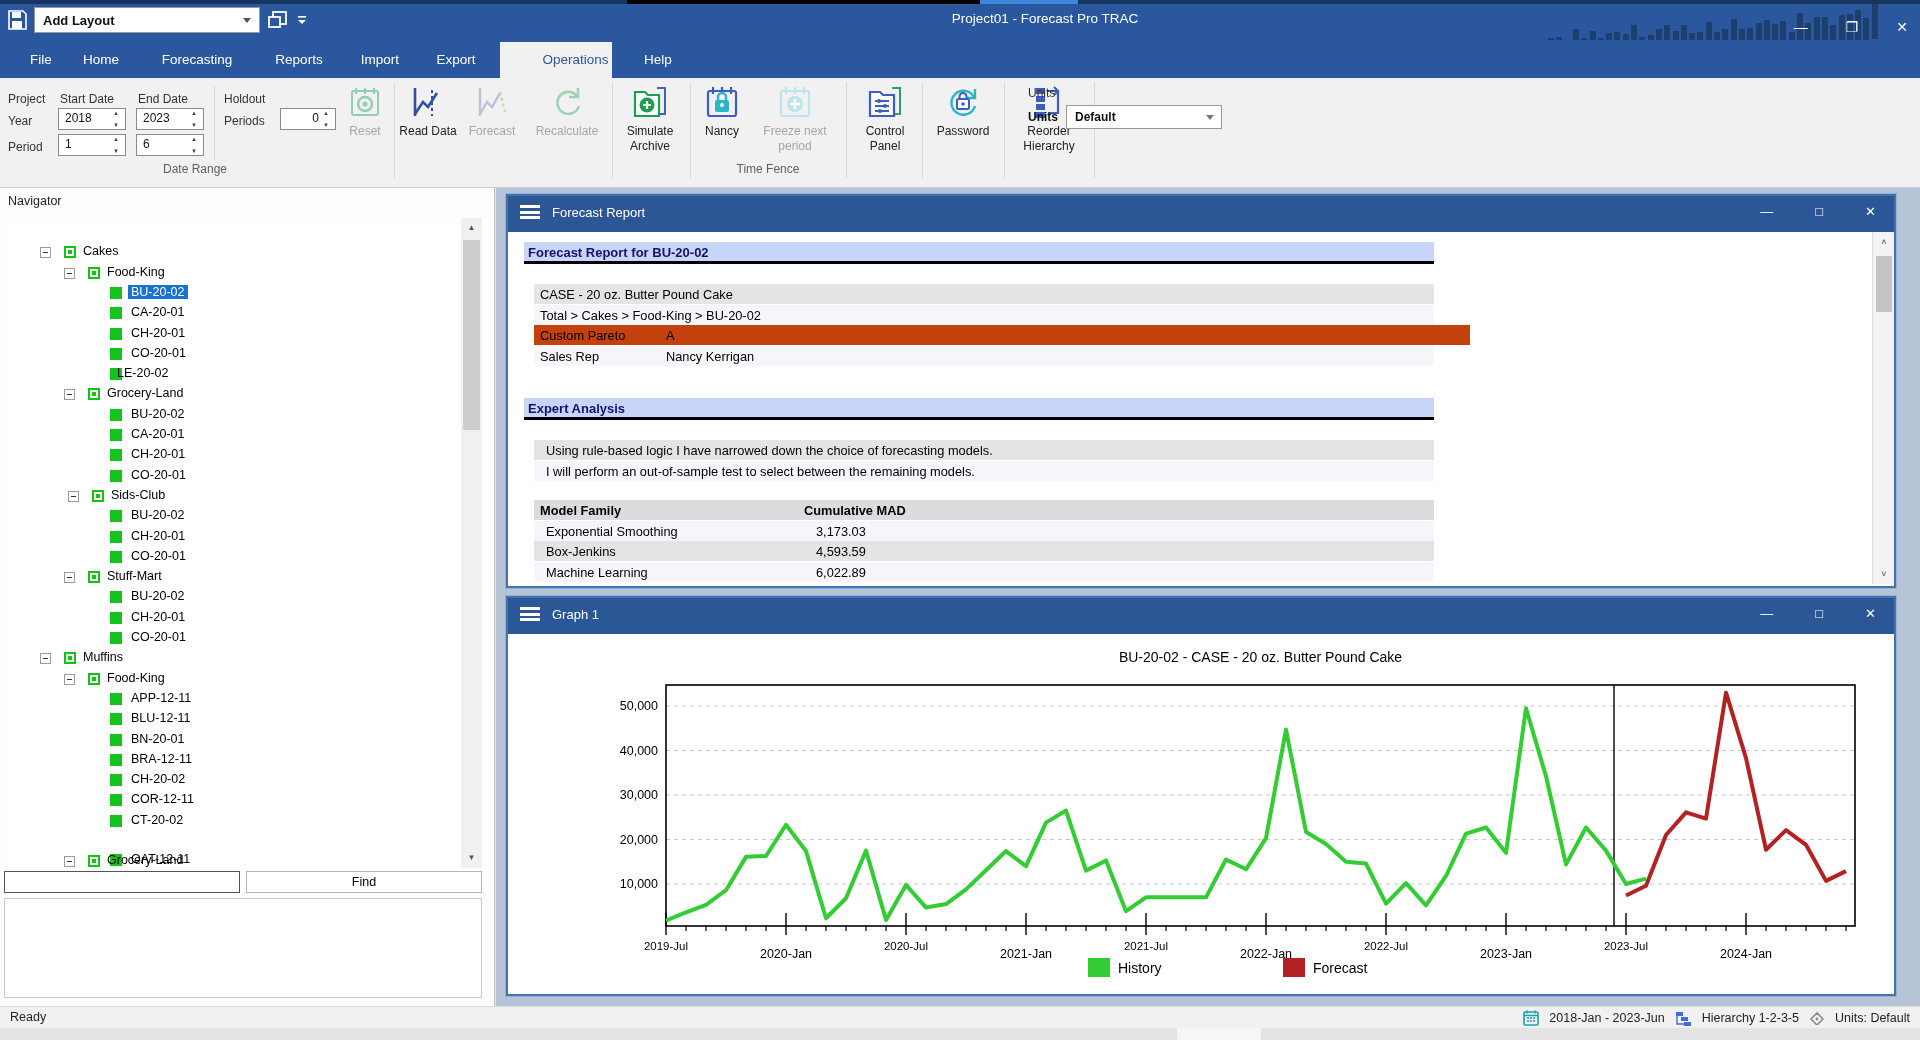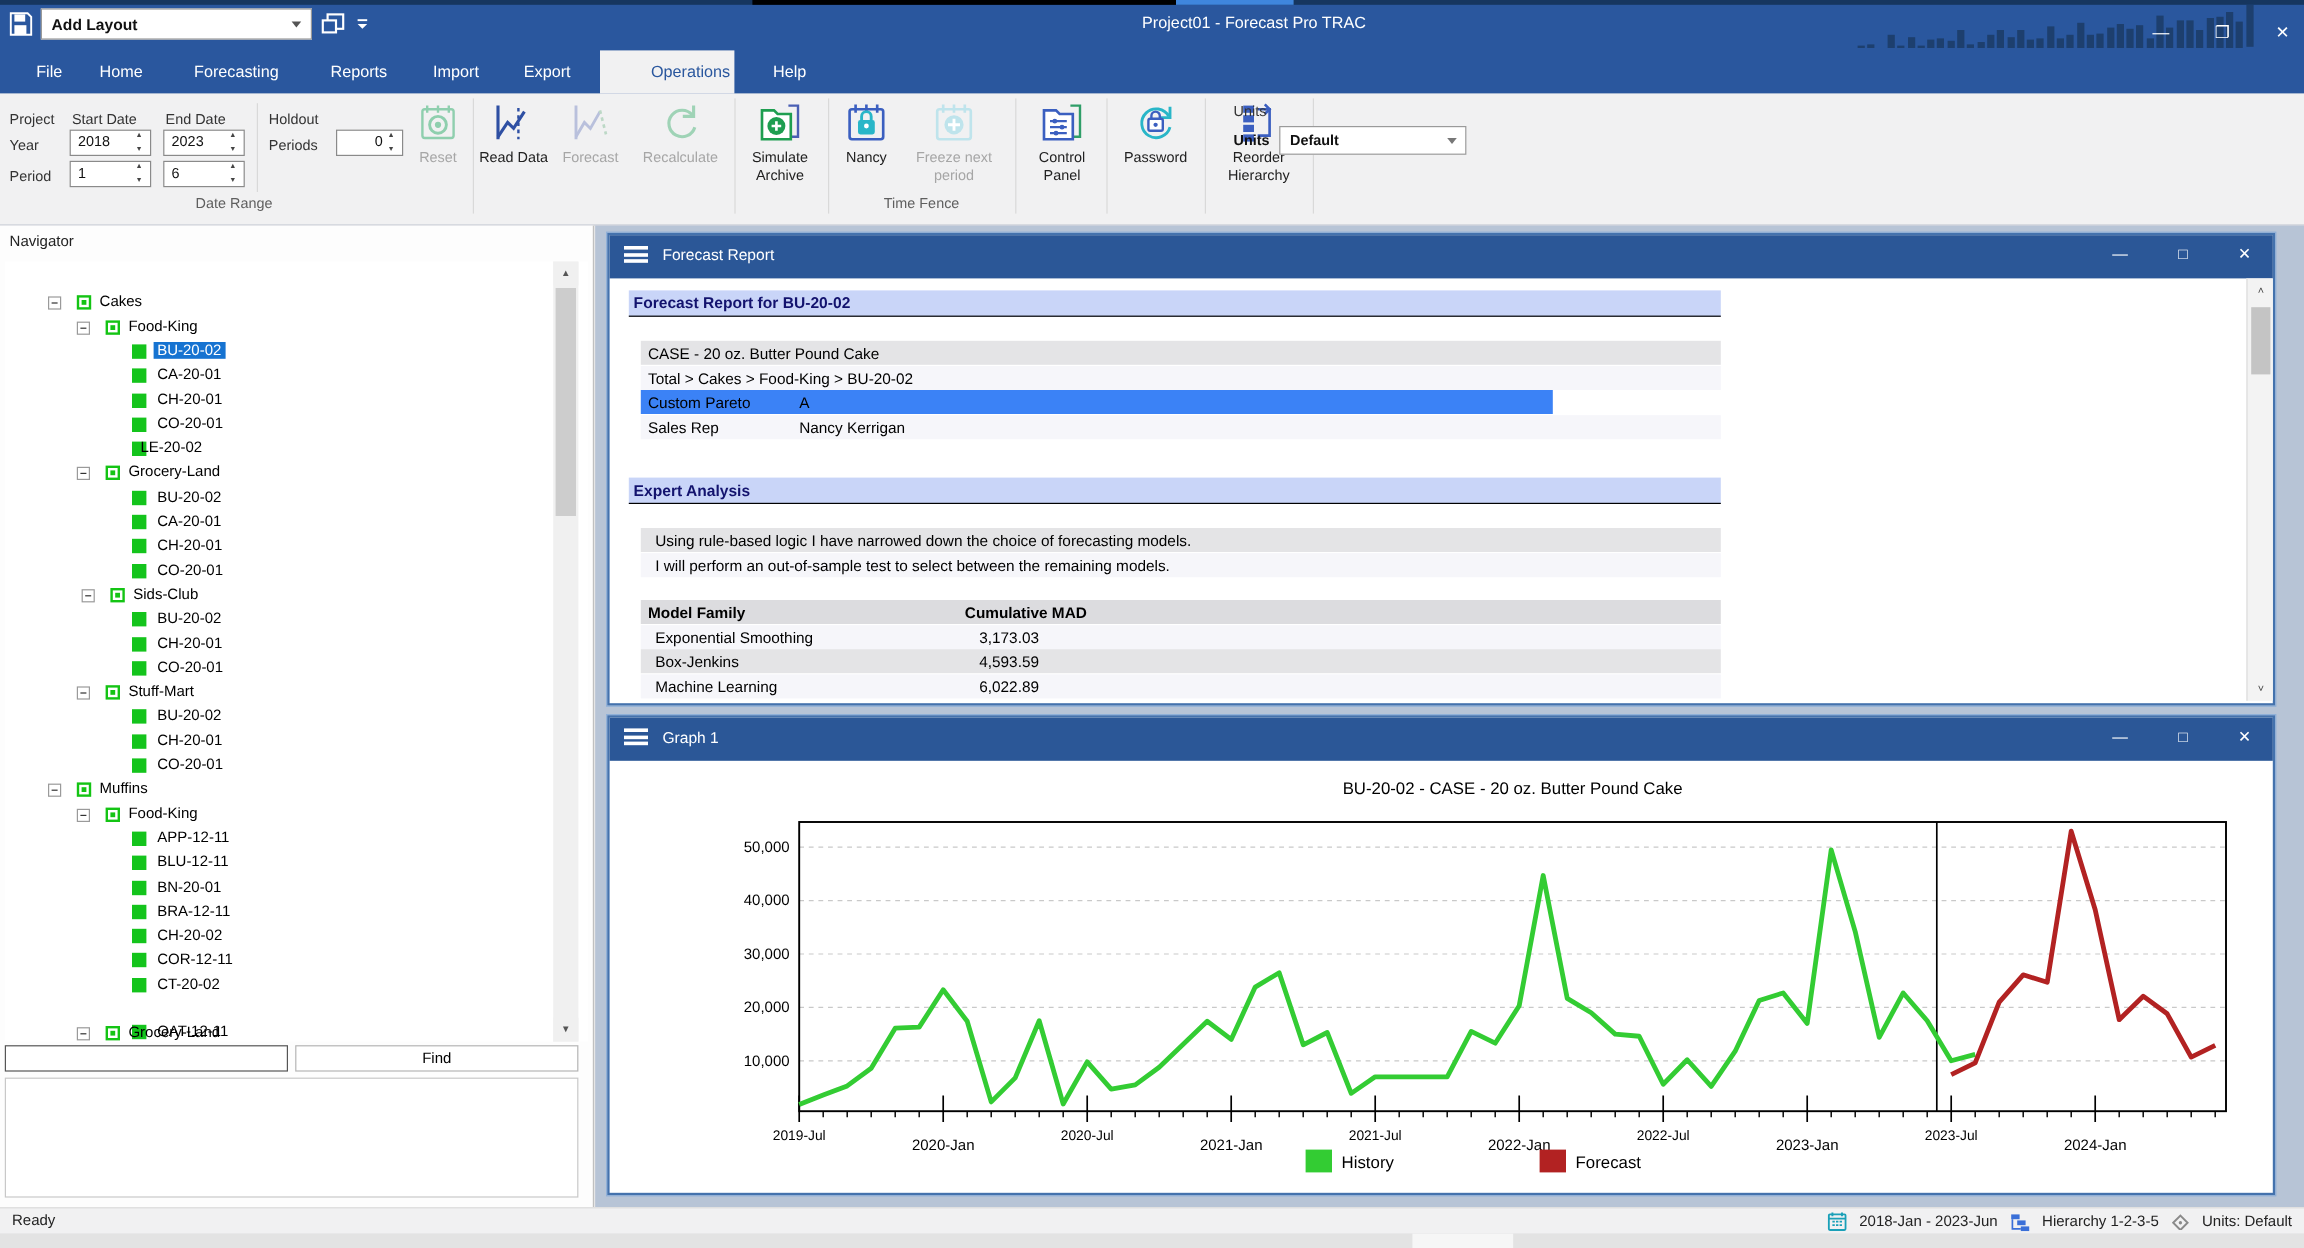--- a/index.html
+++ b/index.html
@@ -64,21 +64,21 @@
 #find-btn { position:absolute; left:246px; top:683px; width:236px; height:22px; background:#fff; border:1px solid #b5b5b5; text-align:center; font-size:12.5px; line-height:21px; color:#000; }
 #msg-box { position:absolute; left:4px; top:710px; width:478px; height:100px; background:#fff; border:1px solid #c8c8c8; }
 
 #mdi { position:absolute; left:496px; top:188px; width:1424px; height:818px; background:#b7c4d6; }
 .child { position:absolute; background:#fff; border:2px solid #4472ad; box-shadow:0 0 0 1px #8fb0d8; }
 .ctitle { position:absolute; left:0; top:0; width:100%; height:36px; background:#2b5797; }
 .ctitle .ham { position:absolute; left:12px; top:9px; width:20px; height:17px; }
 .ctitle .ham div { height:3px; background:#fff; margin-bottom:2.5px; }
 .ctitle .txt { position:absolute; left:44px; top:9px; color:#fff; font-size:13px; }
 .cbtns { position:absolute; right:18px; top:8px; color:#fff; display:flex; gap:42px; font-size:13px; }
-.report-band { position:absolute; background:#c9d5f8; border-bottom:1px solid #000000; color:#13136e; font-weight:bold; font-size:13px; padding:3px 0 0 4px; }
+.report-band { position:absolute; background:#c9d5f8; border-bottom:3px solid #000000; color:#13136e; font-weight:bold; font-size:13px; padding:3px 0 0 4px; }
 .rrow { position:absolute; font-size:12.8px; color:#000; padding-top:3px; }
 .rrow b { font-weight:bold; }
 .rrow .val { position:absolute; top:3px; }
 #rep-scroll { position:absolute; right:0px; top:36px; width:22px; height:352px; background:#f3f3f3; border-left:1px solid #ddd; }
 #rep-scroll .up,#rep-scroll .dn { position:absolute; left:0; width:22px; height:20px; color:#444; font-size:9px; text-align:center; line-height:20px; }
 #rep-scroll .up{top:0;} #rep-scroll .dn{bottom:0;}
 #rep-scroll .thumb { position:absolute; left:3px; top:24px; width:16px; height:56px; background:#c4c4c4; }
 
 #statusbar { position:absolute; left:0; top:1006px; width:1920px; height:22px; background:#f1f1f2; border-top:1px solid #dcdcdc; font-size:12.5px; color:#222; }
 #status-ready { position:absolute; left:10px; top:3px; }
@@ -499,21 +499,21 @@
       <div class="cbtns">
         <span>—</span>
         <span>□</span>
         <span>✕</span>
       </div>
     </div>
     <div id="report-body" style="position: absolute; left: 0px; top: 0px; width: 100%; height: 100%;">
         <div class="report-band" style="left:16px;top:46px;width:910px;height:22px;">Forecast Report for BU-20-02</div>
         <div class="rrow" style="left:26px;top:88px;width:900px;height:20px;background:#e4e4e6;"><span style="padding-left:6px;">CASE - 20 oz. Butter Pound Cake</span><span class="val" style="left:132px;"></span></div>
         <div class="rrow" style="left:26px;top:108.5px;width:900px;height:20px;background:#f6f6fa;"><span style="padding-left:6px;">Total &gt; Cakes &gt; Food-King &gt; BU-20-02</span><span class="val" style="left:132px;"></span></div>
-        <div class="rrow" style="left:26px;top:129px;width:760px;height:20px;background:#3b82f6;"><span style="padding-left:6px;">Custom Pareto</span><span class="val" style="left:132px;">A</span></div>
+        <div class="rrow" style="left:26px;top:129px;width:936px;height:20px;background:#c2410c;"><span style="padding-left:6px;">Custom Pareto</span><span class="val" style="left:132px;">A</span></div>
         <div class="rrow" style="left:26px;top:149.5px;width:900px;height:20px;background:#f6f6fa;"><span style="padding-left:6px;">Sales Rep</span><span class="val" style="left:132px;">Nancy Kerrigan</span></div>
         <div class="report-band" style="left:16px;top:202px;width:910px;height:22px;">Expert Analysis</div>
         <div class="rrow" style="left:26px;top:244px;width:900px;height:20px;background:#e4e4e6;"><span style="padding-left:12px;">Using rule-based logic I have narrowed down the choice of forecasting models.</span></div>
         <div class="rrow" style="left:26px;top:264.5px;width:900px;height:20px;background:#f6f6fa;"><span style="padding-left:12px;">I will perform an out-of-sample test to select between the remaining models.</span></div>
         <div class="rrow" style="left:26px;top:304px;width:900px;height:20px;background:#dcdcdf;"><b style="padding-left:6px;">Model Family</b><span class="val" style="left:270px;"><b>Cumulative MAD</b></span></div>
         <div class="rrow" style="left:26px;top:324.5px;width:900px;height:20px;background:#f6f6fa;"><span style="padding-left:12px;">Exponential Smoothing</span><span class="val" style="left:282px;">3,173.03</span></div>
         <div class="rrow" style="left:26px;top:345px;width:900px;height:20px;background:#e4e4e6;"><span style="padding-left:12px;">Box-Jenkins</span><span class="val" style="left:282px;">4,593.59</span></div>
         <div class="rrow" style="left:26px;top:365.5px;width:900px;height:20px;background:#f6f6fa;"><span style="padding-left:12px;">Machine Learning</span><span class="val" style="left:282px;">6,022.89</span></div>
       </div>
     <div id="rep-scroll">

